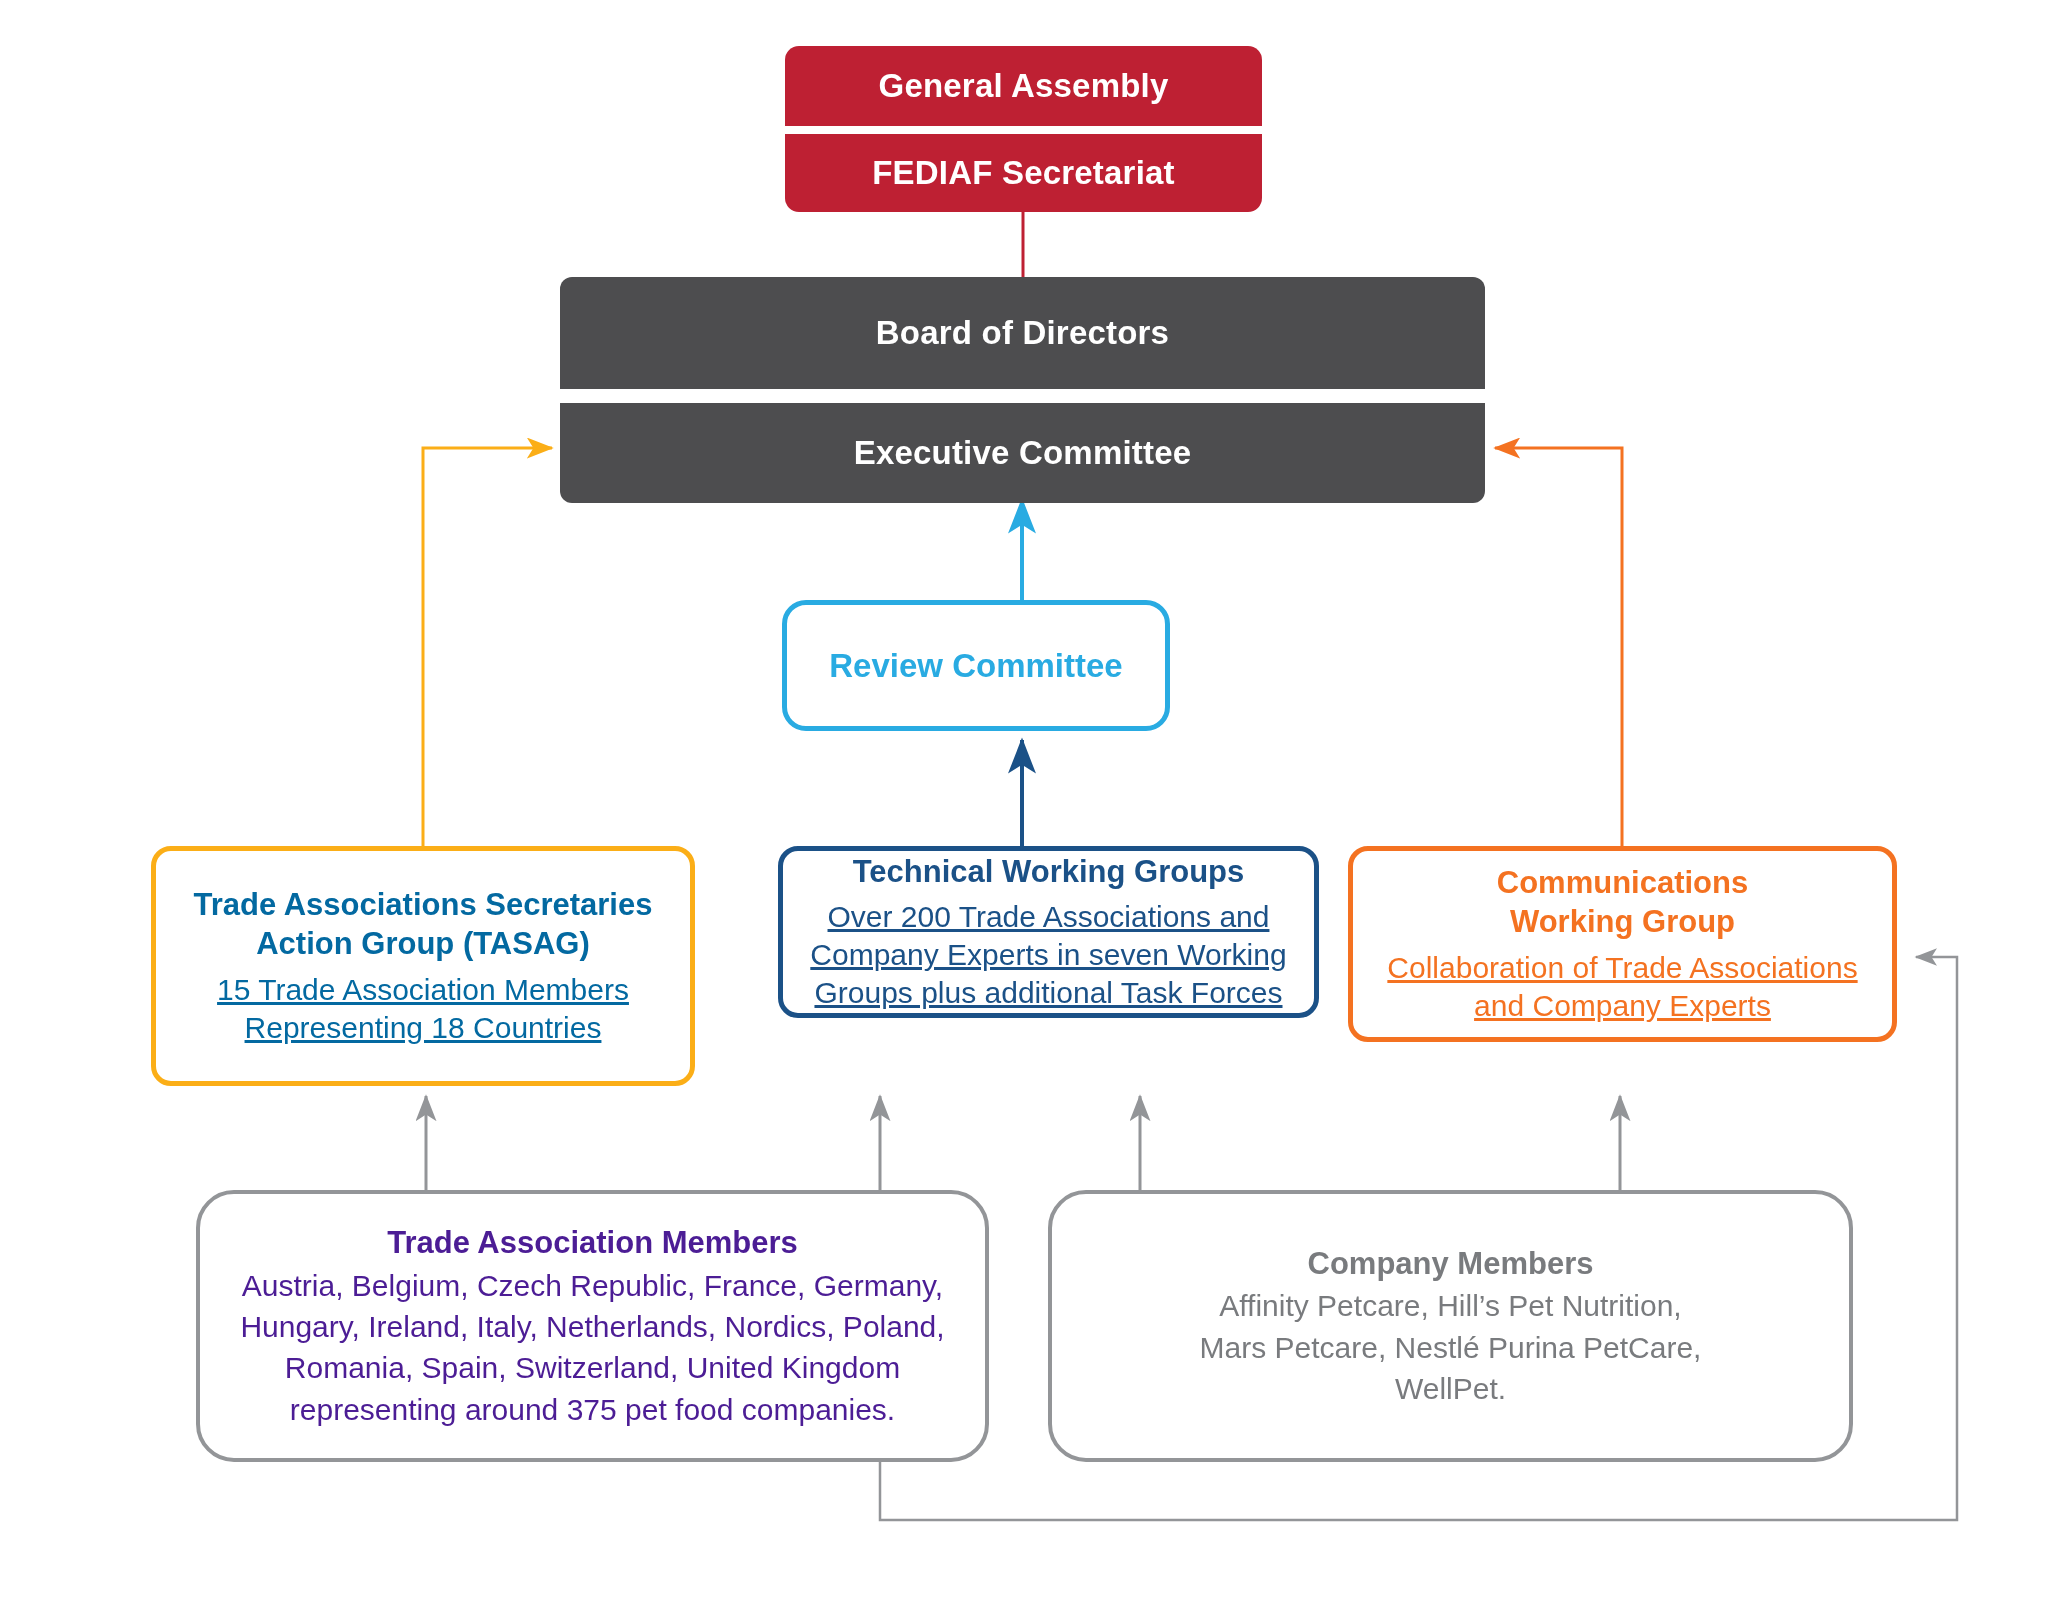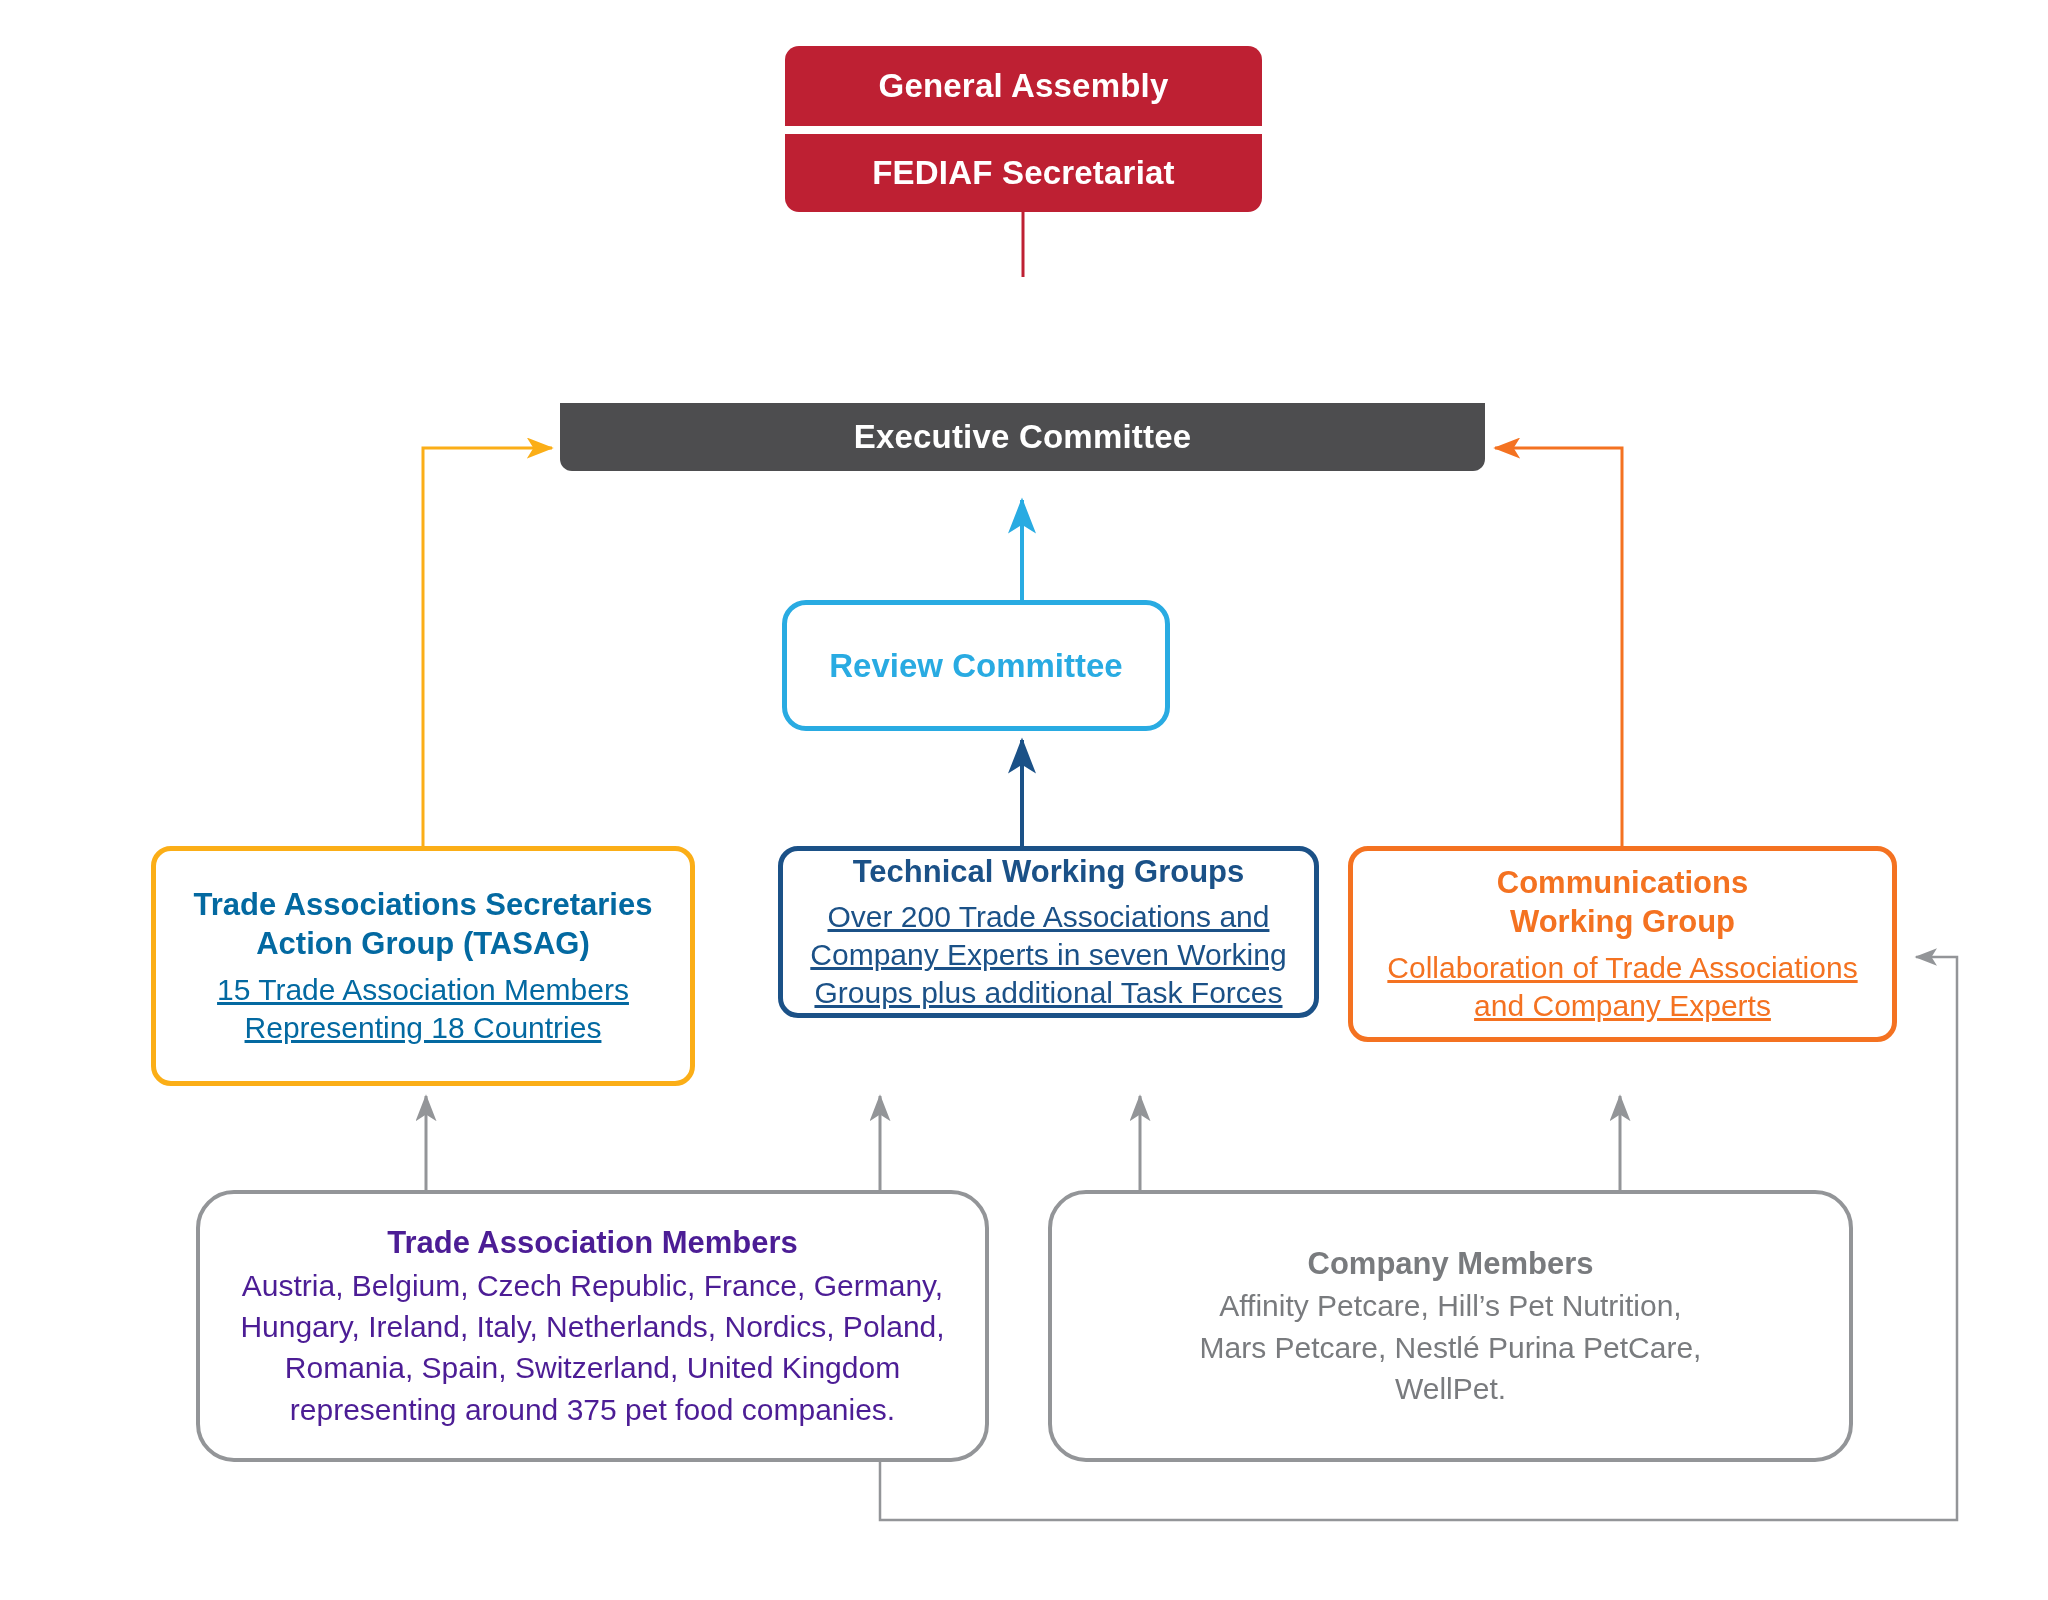--- a/index.html
+++ b/index.html
@@ -71,22 +71,25 @@
   </svg>
 
   <div class="node filled" style="left: 785px; top: 46px; width: 477px; height: 80px; border-radius: 14px 14px 0px 0px; background-color: rgb(190, 32, 51); color: rgb(255, 255, 255);">
     <span>General Assembly</span>
   </div>
 
   <div class="node filled" style="left: 785px; top: 134px; width: 477px; height: 78px; border-radius: 0px 0px 14px 14px; background-color: rgb(190, 32, 51); color: rgb(255, 255, 255);">
     <span>FEDIAF Secretariat</span>
   </div>
 
+  <div class="node filled" style="left: 560px; top: 277px; width: 925px; height: 112px; border-radius: 12px 12px 0px 0px; background-color: rgb(77, 77, 79); color: rgb(255, 255, 255);">
+    <span>Board of Directors</span>
+  </div>
 
-  <div class="node filled" style="left: 560px; top: 403px; width: 925px; height: 68px; border-radius: 0px 0px 12px 12px; background-color: rgb(77, 77, 79); color: rgb(255, 255, 255);">
+  <div class="node filled" style="left: 560px; top: 403px; width: 925px; height: 100px; border-radius: 0px 0px 12px 12px; background-color: rgb(77, 77, 79); color: rgb(255, 255, 255);">
     <span>Executive Committee</span>
   </div>
 
   <div class="node outlined single-label" style="left: 782px; top: 600px; width: 388px; height: 131px; border-radius: 24px; border-color: rgb(41, 171, 226); color: rgb(41, 171, 226);">
     <span>Review Committee</span>
   </div>
 
   <div class="node outlined mid" style="left: 151px; top: 846px; width: 544px; height: 240px; border-color: rgb(251, 174, 23); color: #0369a1;">
     <div class="node-title">Trade Associations Secretaries
 Action Group (TASAG)</div>

